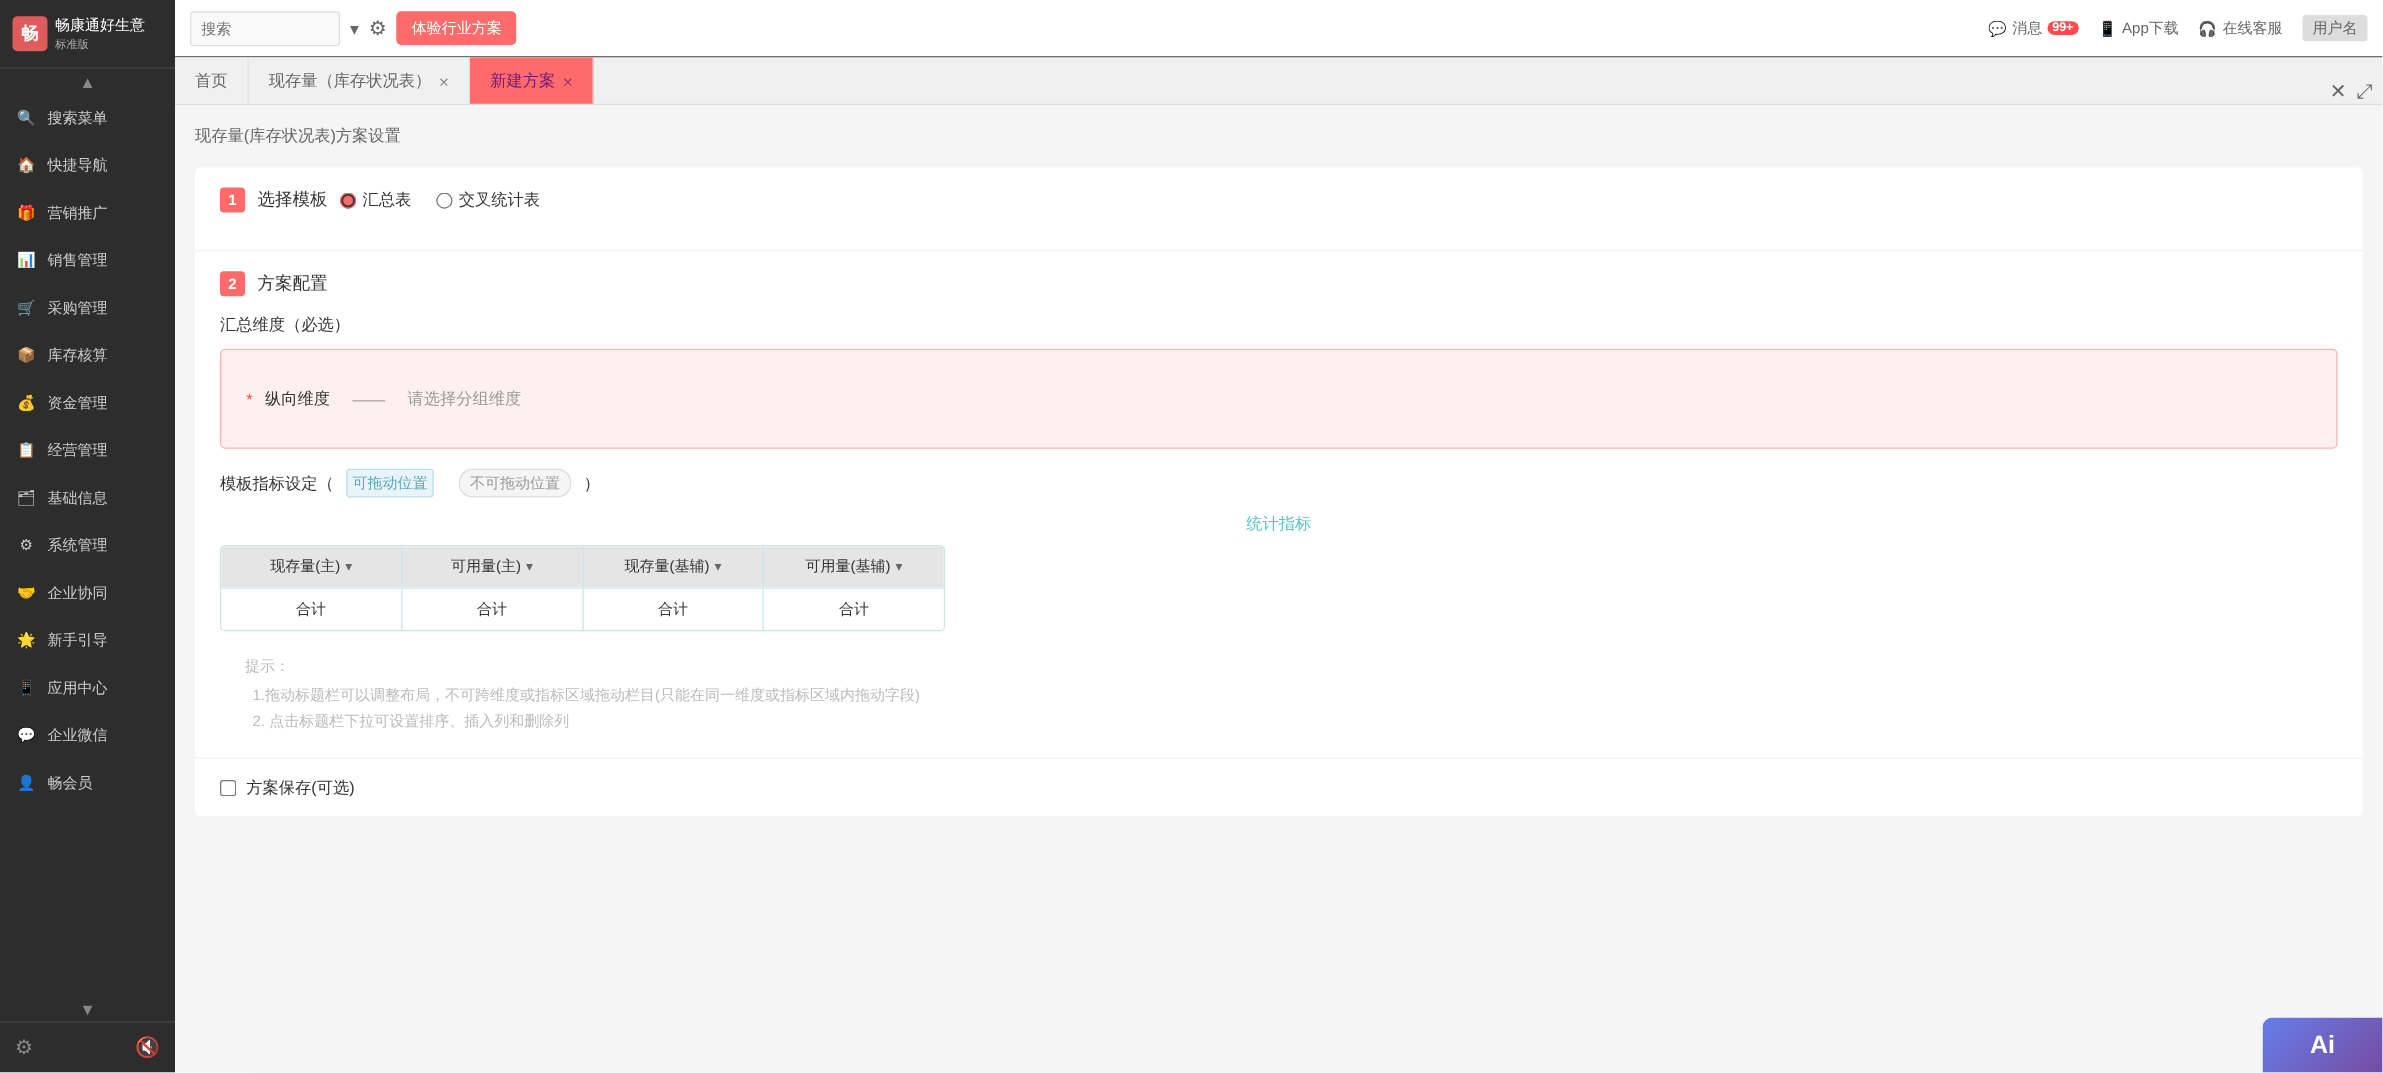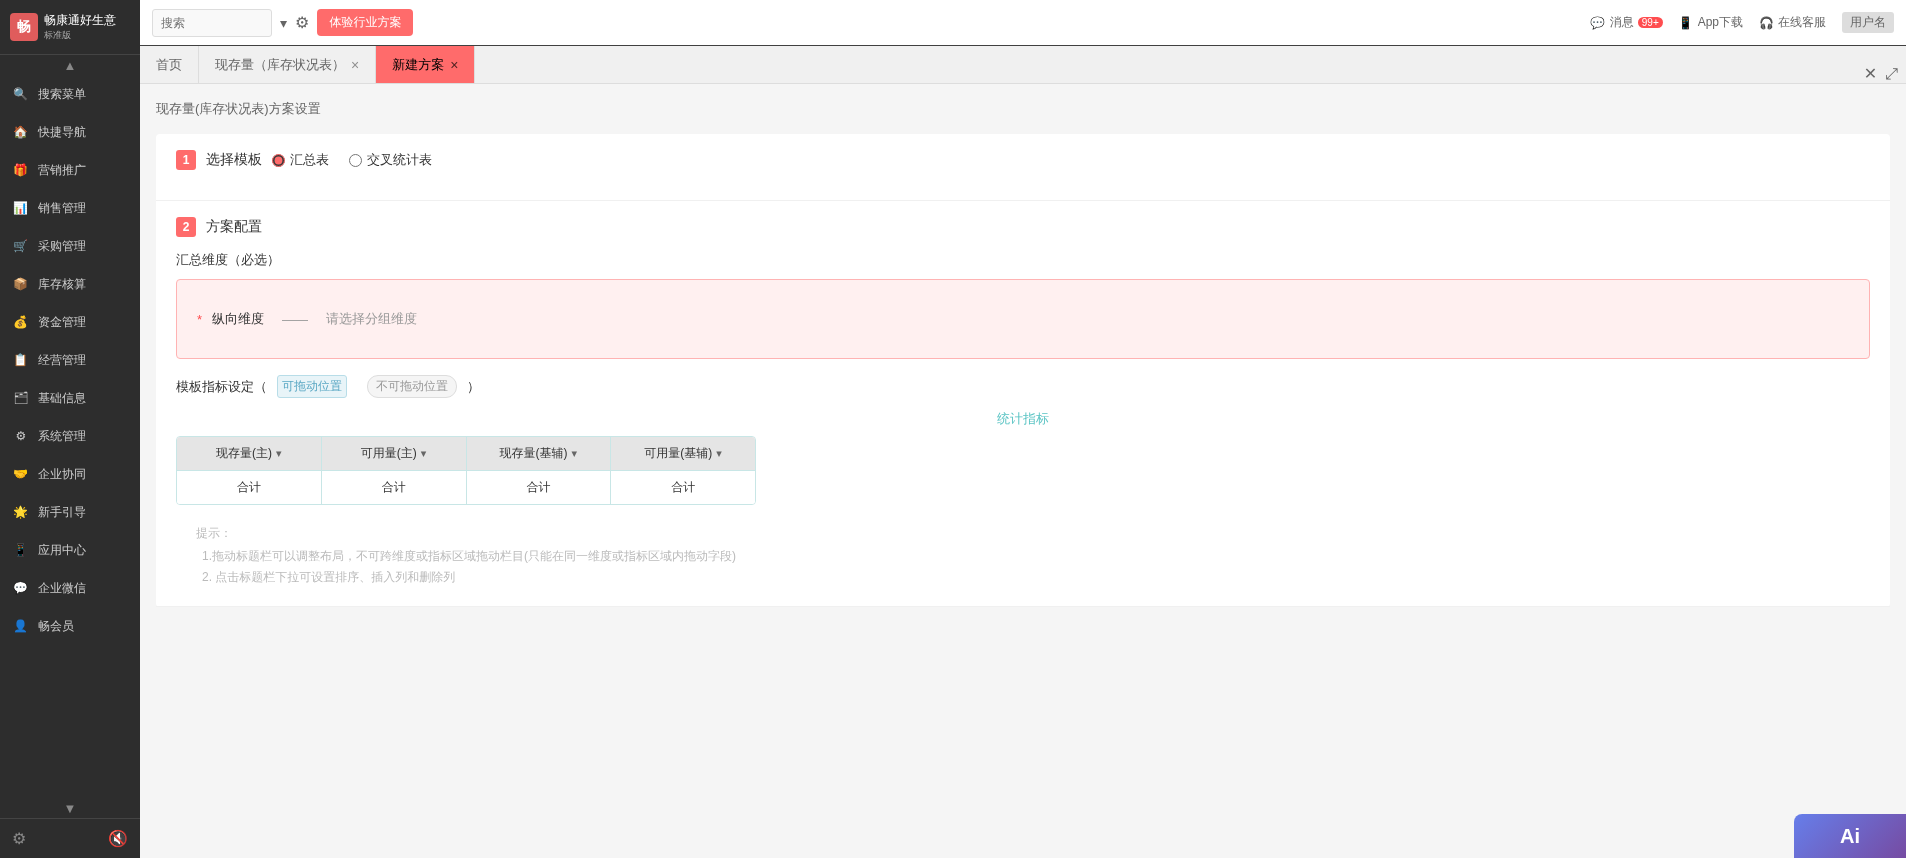--- a/index.html
+++ b/index.html
@@ -88,21 +88,21 @@
       border-radius: 4px;
       padding: 5px 12px;
       font-size: 12px;
       cursor: pointer;
     }
     .topbar-spacer { flex: 1; }
     .topbar-right { display: flex; align-items: center; gap: 16px; }
     .topbar-msg { display: flex; align-items: center; gap: 4px; cursor: pointer; color: #666; font-size: 12px; position: relative; }
     .topbar-badge {
       background: #ff4d4f; color: #fff; font-size: 10px;
-      border-radius: 10px; padding: 0 4px; min-width: 18px; text-align: left;
+      border-radius: 10px; padding: 0 4px; min-width: 18px; text-align: left; font-weight: bold;
     }
     .topbar-app { display: flex; align-items: center; gap: 4px; cursor: pointer; color: #666; font-size: 12px; }
     .topbar-service { display: flex; align-items: center; gap: 4px; cursor: pointer; color: #666; font-size: 12px; }
     .topbar-user { cursor: pointer; background: #ddd; border-radius: 3px; padding: 2px 8px; font-size: 12px; color: #666; }
 
     
     .tabs-bar {
       height: 38px;
       background: #f0f0f0;
       display: flex;
@@ -116,21 +116,21 @@
       padding: 8px 16px;
       font-size: 13px;
       cursor: pointer;
       background: #f0f0f0;
       color: #666;
       border-right: 1px solid #ddd;
       height: 100%;
     }
     .tab.active {
       background: #ff6b6b;
-      color: #000000;
+      color: #701a75;
     }
     .tab-close {
       font-size: 14px;
       color: inherit;
       cursor: pointer;
       opacity: 0.7;
     }
     .tab-plain { background: #f0f0f0; }
     .tabs-right { margin-left: auto; display: flex; align-items: center; padding: 0 8px; gap: 8px; }
     .tabs-right-btn { background: none; border: none; cursor: pointer; color: #666; font-size: 16px; }
@@ -351,21 +351,21 @@
 
     
     .ai-badge {
       position: fixed;
       right: 0;
       bottom: 0;
       background: linear-gradient(135deg, #667eea, #764ba2);
       color: #fff;
       font-size: 20px;
       font-weight: bold;
-      width: 112px;
+      width: 96px;
       height: 44px;
       display: flex;
       align-items: center;
       justify-content: center;
       border-radius: 8px 0 0 0;
       cursor: pointer;
     }
 
     
     .content::-webkit-scrollbar { width: 6px; }
@@ -590,18 +590,22 @@
           </div>
           <div class="tip-row">
             <span class="tip-num"></span>
             <span>2. 点击标题栏下拉可设置排序、插入列和删除列</span>
           </div>
         </div>
       </div>
 
       <div class="section-divider"></div>
 
+      <div class="save-row">
+        <input type="checkbox" class="save-checkbox" style="">
+        <span class="save-label">方案保存(可选)</span>
+      </div>
     </div>
   </div>
 
 </div>
 
 <div class="ai-badge">Ai</div>
 
 </body></html>

